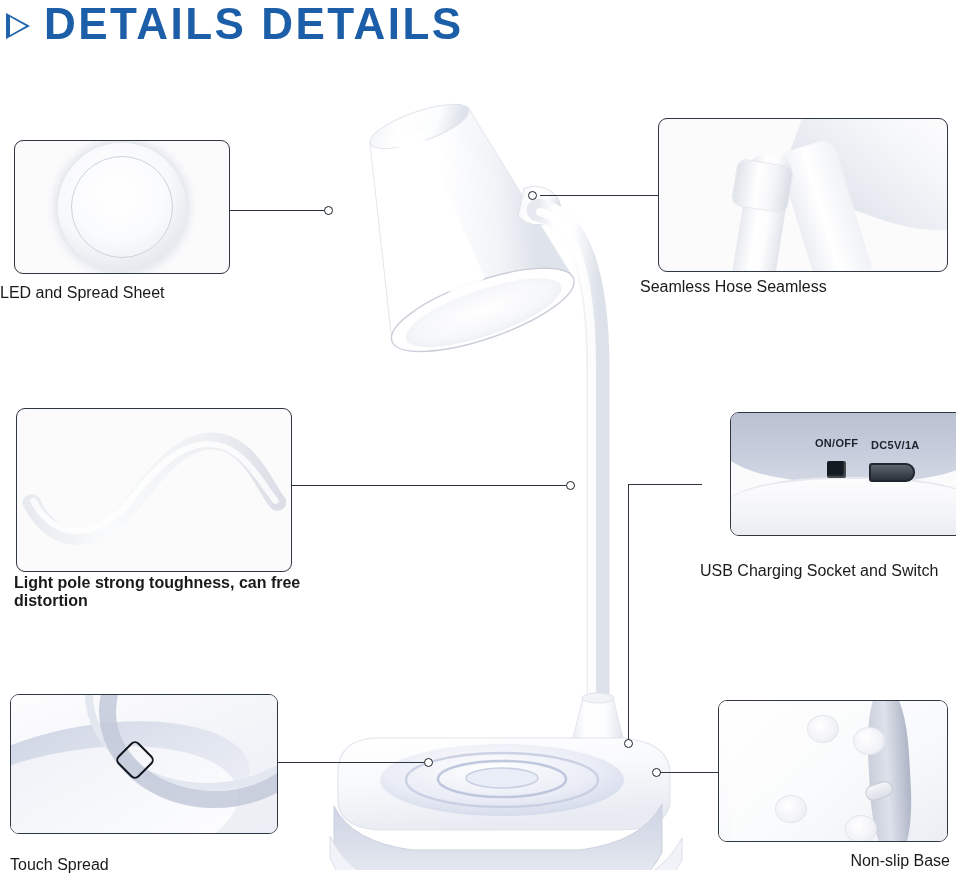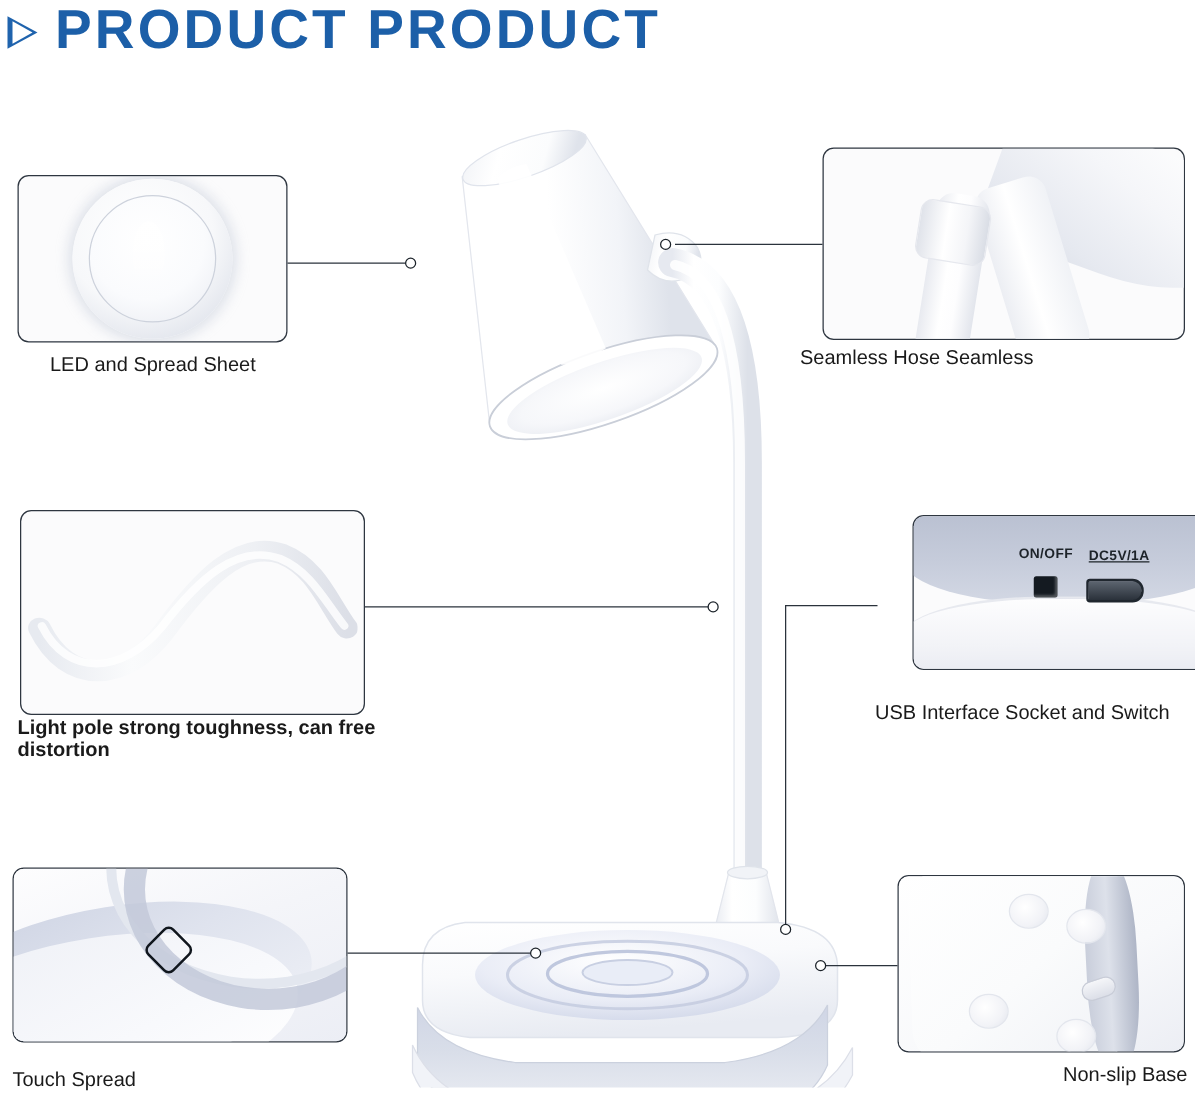--- a/index.html
+++ b/index.html
@@ -201,21 +201,21 @@
   }
 
   
   #lamp{position:absolute;left:250px;top:70px;width:470px;height:800px;}
 </style>
 </head>
 <body>
 
 <div id="header">
   <div id="title-marker"></div>
-  <div id="page-title">PRODUCT PRODUCT</div>
+  <div id="page-title">DETAILS DETAILS</div>
 </div>
 
 <div id="lamp">
   <svg width="470" height="800" viewBox="0 0 470 800" xmlns="http://www.w3.org/2000/svg">
     <defs>
       <linearGradient id="shadeG" x1="0" y1="0" x2="1" y2="0.3">
         <stop offset="0%" stop-color="#e9ecf1"></stop>
         <stop offset="22%" stop-color="#ffffff"></stop>
         <stop offset="55%" stop-color="#ffffff"></stop>
         <stop offset="82%" stop-color="#f2f4f8"></stop>
@@ -291,21 +291,21 @@
 <div class="callout" style="left:14px;top:140px;width:216px;height:134px;">
   <div class="frame" style="width:216px;height:134px;">
     <div class="ph">
       <div class="led-outer"></div>
       <div class="led-inner">
           <div class="led-sheen"></div>
         </div>
     </div>
   </div>
 </div>
-<div class="cap left-align" style="position:absolute;left:0px;top:284px;width:300px;margin-left:40px;">LED and Spread Sheet</div>
+<div class="cap left-align" style="position:absolute;left:0px;top:284px;width:300px;">LED and Spread Sheet</div>
 <div class="lead h" style="left:230px;top:210px;width:98px;"></div>
 <div class="dot" style="left:324px;top:206px;"></div>
 
 <div class="callout" style="left:658px;top:118px;width:290px;height:154px;">
   <div class="frame" style="width:290px;height:154px;">
     <div class="ph">
       <div class="hose-head"></div>
       <div class="hose-arm"></div>
       <div class="hose-neck"></div>
       <div class="hose-collar"></div>
@@ -338,27 +338,27 @@
 can free distortion</div>
 <div class="lead h" style="left:292px;top:485px;width:278px;"></div>
 <div class="dot" style="left:566px;top:481px;"></div>
 
 <div class="callout" style="left:702px;top:412px;width:246px;height:142px;">
   <div class="frame" style="width:246px;height:124px;margin-left:28px;">
     <div class="ph">
       <div class="usb-top"></div>
       <div class="usb-bot"></div>
       <div class="usb-lbl" style="left:84px;top:24px;">ON/OFF</div>
-      <div class="usb-lbl" style="left:140px;top:26px;text-decoration:underline;">DC5V/1A</div>
+      <div class="usb-lbl" style="left:140px;top:26px;">DC5V/1A</div>
       <div class="usb-switch" style="left:96px;top:48px;"></div>
       <div class="usb-port" style="left:138px;top:50px;"></div>
     </div>
   </div>
 </div>
-<div class="cap" style="position:absolute;left:700px;top:562px;width:250px;">USB Interface
+<div class="cap" style="position:absolute;left:700px;top:562px;width:250px;">USB Charging
 Socket and Switch</div>
 <div class="lead h" style="left:628px;top:484px;width:74px;"></div>
 <div class="lead v" style="left:628px;top:484px;height:260px;"></div>
 <div class="dot" style="left:624px;top:739px;"></div>
 
 <div class="callout" style="left:10px;top:694px;width:268px;height:140px;">
   <div class="frame" style="width:268px;height:140px;">
     <div class="ph">
       <div class="ts-bg"></div>
       <div class="ts-sweep"></div>

